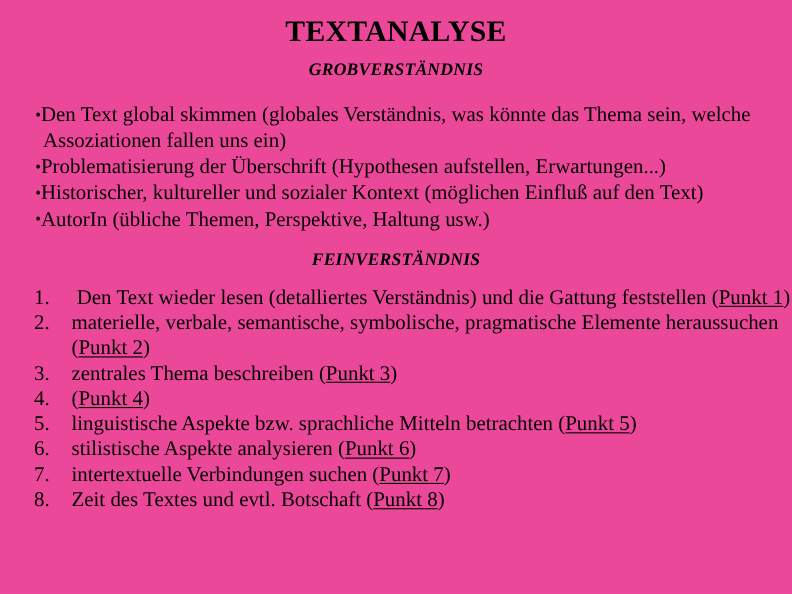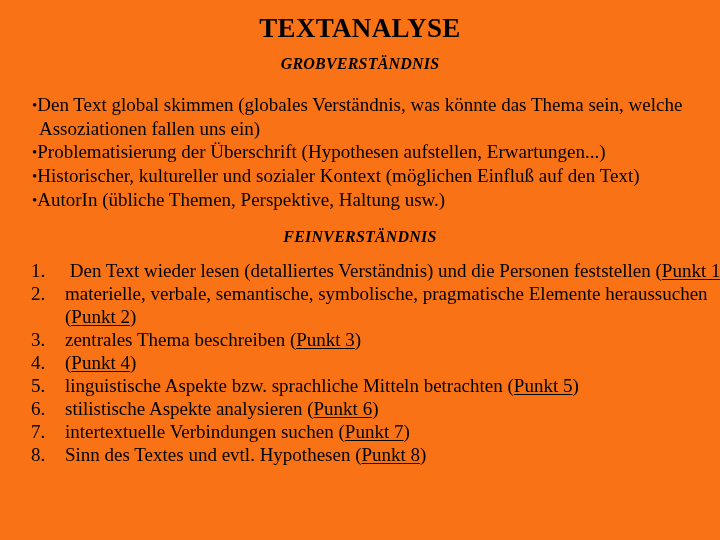--- a/index.html
+++ b/index.html
@@ -4,21 +4,21 @@
 <style>
   html, body {
     margin: 0;
     padding: 0;
     background: #ffffff;
   }
   .slide {
     position: relative;
     width: 720px;
     height: 540px;
-    background: #f97316;
+    background: #ec4899;
     color: #000000;
     font-family: "Liberation Serif", "DejaVu Serif", serif;
     overflow: hidden;
   }
   .title {
     position: absolute;
     top: 13px;
     left: 0;
     width: 100%;
     text-align: center;
@@ -95,21 +95,21 @@
       <div class="b-line cont">Assoziationen fallen uns ein)</div>
       <div class="b-line"><span class="bullet">•</span>Problematisierung der Überschrift (Hypothesen aufstellen, Erwartungen...)</div>
       <div class="b-line"><span class="bullet">•</span>Historischer, kultureller und sozialer Kontext (möglichen Einfluß auf den Text)</div>
       <div class="b-line"><span class="bullet">•</span>AutorIn (übliche Themen, Perspektive, Haltung usw.)</div>
     </div>
   <div class="section-heading heading-fein">FEINVERSTÄNDNIS</div>
   <div class="numbered-list">
       <div class="n-item">
         <span class="n-num">1.</span>
         <span class="n-text">
-          <div class="n-line"><span> Den Text wieder lesen (detalliertes Verständnis) und die Personen feststellen (</span><span class="punkt-link">Punkt 1</span><span>)</span></div>
+          <div class="n-line"><span> Den Text wieder lesen (detalliertes Verständnis) und die Gattung feststellen (</span><span class="punkt-link">Punkt 1</span><span>)</span></div>
         </span>
       </div>
       <div class="n-item">
         <span class="n-num">2.</span>
         <span class="n-text">
           <div class="n-line"><span>materielle, verbale, semantische, symbolische, pragmatische Elemente heraussuchen</span></div>
           <div class="n-line"><span>(</span><span class="punkt-link">Punkt 2</span><span>)</span></div>
         </span>
       </div>
       <div class="n-item">
@@ -138,17 +138,17 @@
       </div>
       <div class="n-item">
         <span class="n-num">7.</span>
         <span class="n-text">
           <div class="n-line"><span>intertextuelle Verbindungen suchen (</span><span class="punkt-link">Punkt 7</span><span>)</span></div>
         </span>
       </div>
       <div class="n-item">
         <span class="n-num">8.</span>
         <span class="n-text">
-          <div class="n-line"><span>Sinn des Textes und evtl. Hypothesen (</span><span class="punkt-link">Punkt 8</span><span>)</span></div>
+          <div class="n-line"><span>Zeit des Textes und evtl. Botschaft (</span><span class="punkt-link">Punkt 8</span><span>)</span></div>
         </span>
       </div>
     </div>
 </div>
 
 </body></html>

